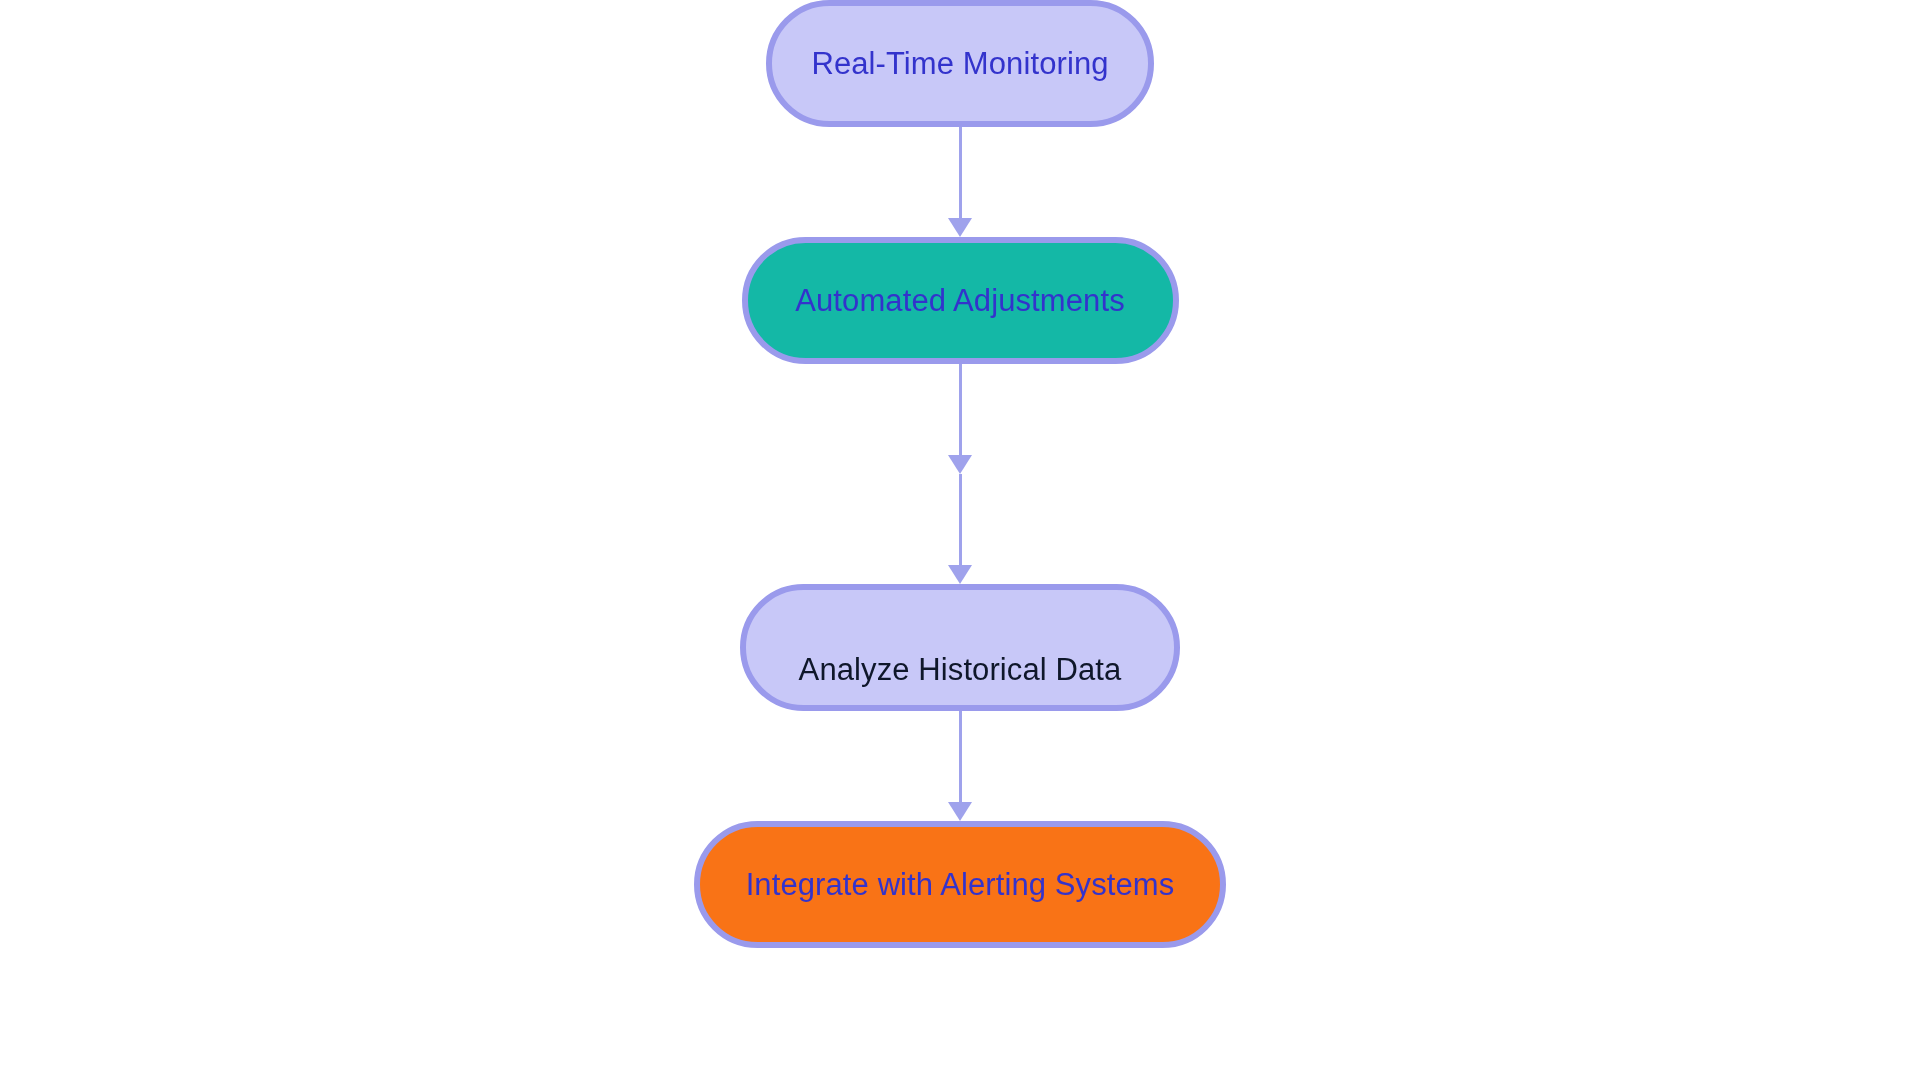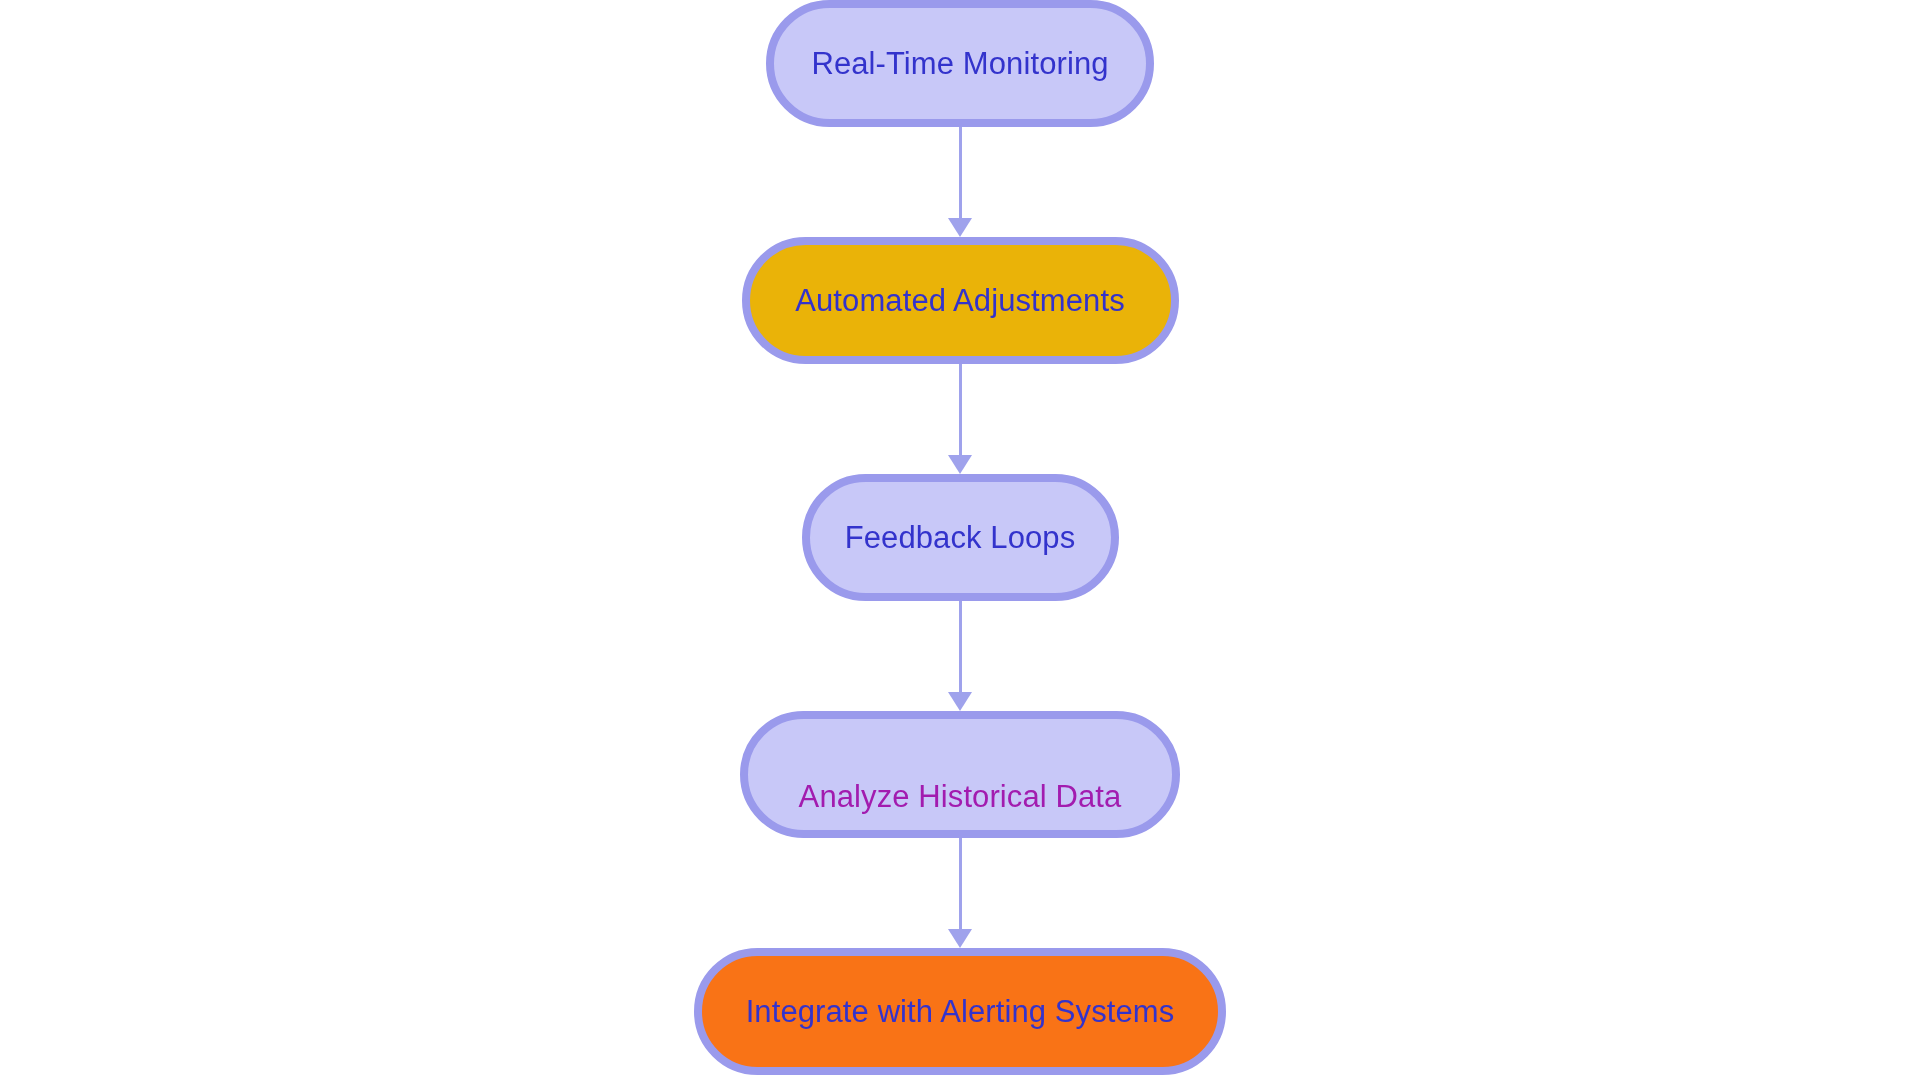--- a/index.html
+++ b/index.html
@@ -38,21 +38,21 @@
     justify-content: center;
     align-items: center;
     width: 100%;
   }
 
   .node {
     box-sizing: border-box;
     height: 127px;
     border-radius: 64px;
     background: #c8c8f8;
-    border: 8px solid #000000;
+    border: 6px solid #000000;
     display: flex;
     align-items: center;
     justify-content: center;
     padding: 0 34px;
     position: relative;
   }
 
   .node-label {
     color: #3333cc;
     font-size: 31px;
@@ -97,44 +97,39 @@
         <span class="node-label" style="color: rgb(51, 51, 204);">Real-Time Monitoring</span>
       </div>
     </div>
 
     <div class="connector">
       <div class="connector-line" style="background: rgb(159, 162, 236);"></div>
       <div class="connector-head" style="border-top-color: rgb(159, 162, 236);"></div>
     </div>
 
     <div class="node-row">
-      <div class="node" style="width: 437px; background: #eab308; border-color: rgb(154, 154, 236);">
+      <div class="node" style="width: 437px; background: #14b8a6; border-color: rgb(154, 154, 236);">
         <span class="node-label" style="color: rgb(51, 51, 204);">Automated Adjustments</span>
       </div>
     </div>
 
     <div class="connector">
       <div class="connector-line" style="background: rgb(159, 162, 236);"></div>
       <div class="connector-head" style="border-top-color: rgb(159, 162, 236);"></div>
     </div>
 
-    <div class="node-row">
-      <div class="node" style="width: 317px; background: rgb(200, 200, 248); border-color: rgb(154, 154, 236);">
-        <span class="node-label" style="color: rgb(51, 51, 204);">Feedback Loops</span>
-      </div>
-    </div>
 
     <div class="connector">
       <div class="connector-line" style="background: rgb(159, 162, 236);"></div>
       <div class="connector-head" style="border-top-color: rgb(159, 162, 236);"></div>
     </div>
 
     <div class="node-row">
       <div class="node" style="width: 440px; background: rgb(200, 200, 248); border-color: rgb(154, 154, 236);">
-        <span class="node-label" style="color: #a21caf; margin-top: 44px;">Analyze Historical Data</span>
+        <span class="node-label" style="color: #0f172a; margin-top: 44px;">Analyze Historical Data</span>
       </div>
     </div>
 
     <div class="connector">
       <div class="connector-line" style="background: rgb(159, 162, 236);"></div>
       <div class="connector-head" style="border-top-color: rgb(159, 162, 236);"></div>
     </div>
 
     <div class="node-row">
       <div class="node" style="width: 532px; background: #f97316; border-color: rgb(154, 154, 236);">

